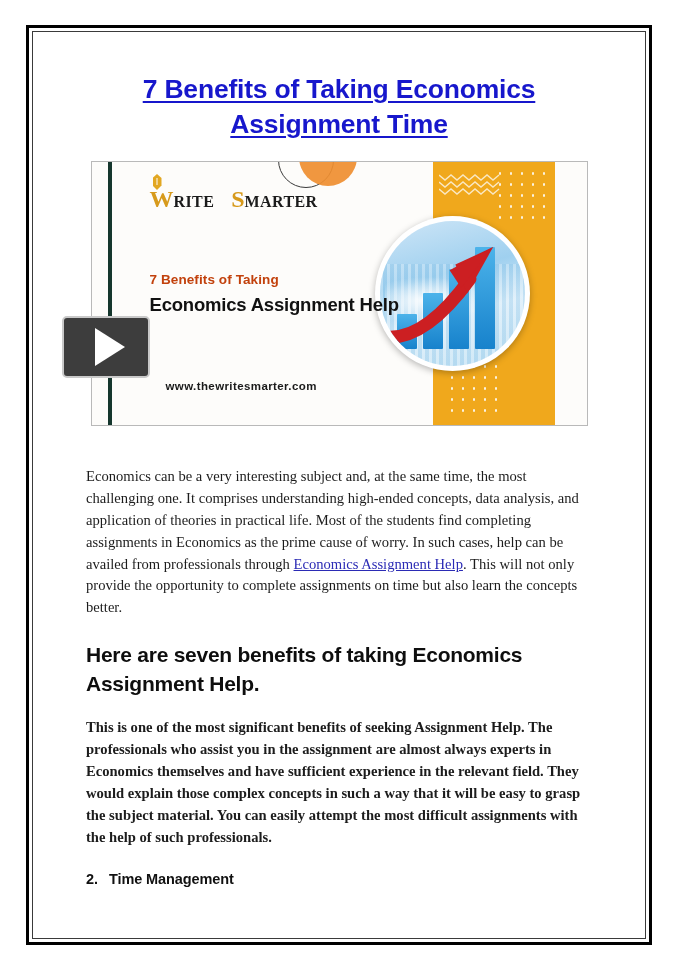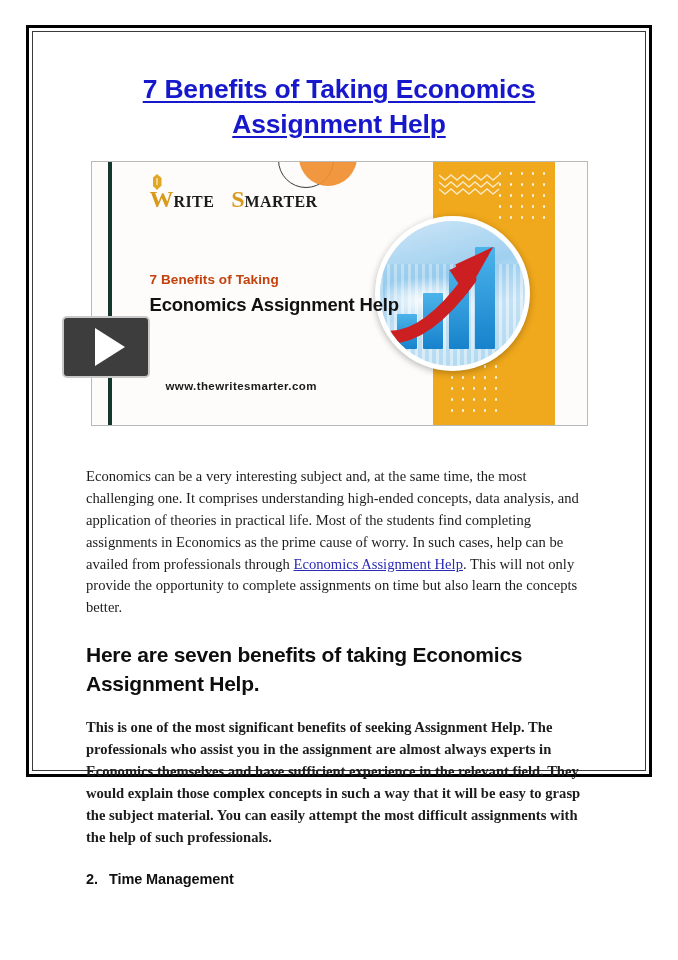--- a/index.html
+++ b/index.html
@@ -14,21 +14,21 @@
     overflow: hidden;
     position: relative;
   }
 
   
   .page-frame {
     position: absolute;
     left: 26px;
     top: 25px;
     width: 626px;
-    height: 752px;
+    height: 920px;
     border: 3px solid #000000;
     box-sizing: border-box;
     background: #ffffff;
   }
   .page-frame-inner {
     position: absolute;
     left: 3px;
     top: 3px;
     right: 3px;
     bottom: 3px;
@@ -355,21 +355,21 @@
 </head>
 <body>
 
 <div class="page-frame">
   <div class="page-frame-inner"></div>
 
   <div class="content">
 
     <h1 class="doc-title">
       <a class="t-link" href="#">7 Benefits of Taking Economics</a><br>
-      <a class="t-link" href="#">Assignment  Help</a>
+      <a class="t-link" href="#">Assignment  Time</a>
     </h1>
 
     <div class="video-block">
       <div class="video-thumb">
         <div class="vt-left-bg"></div>
         <div class="vt-green-bar"></div>
         <div class="vt-circle-outline"></div>
         <div class="vt-circle-orange"></div>
 
         <div class="vt-orange-panel">

